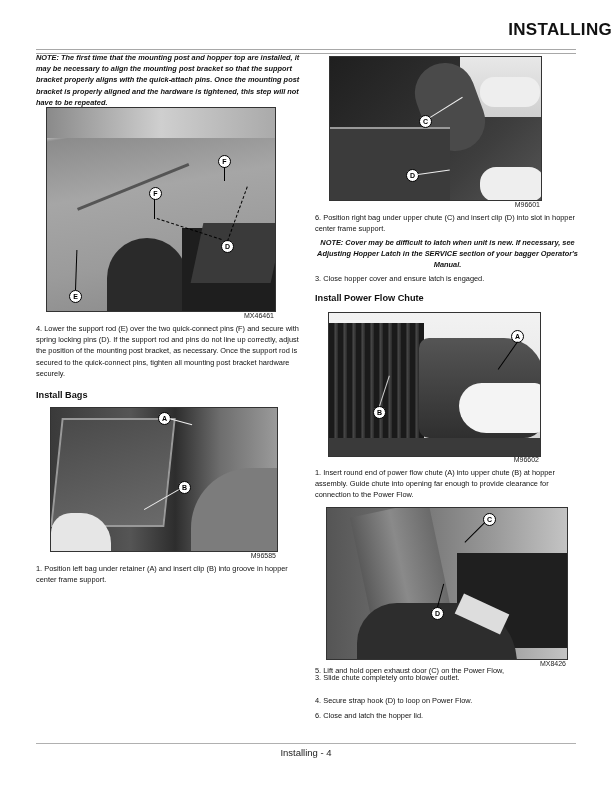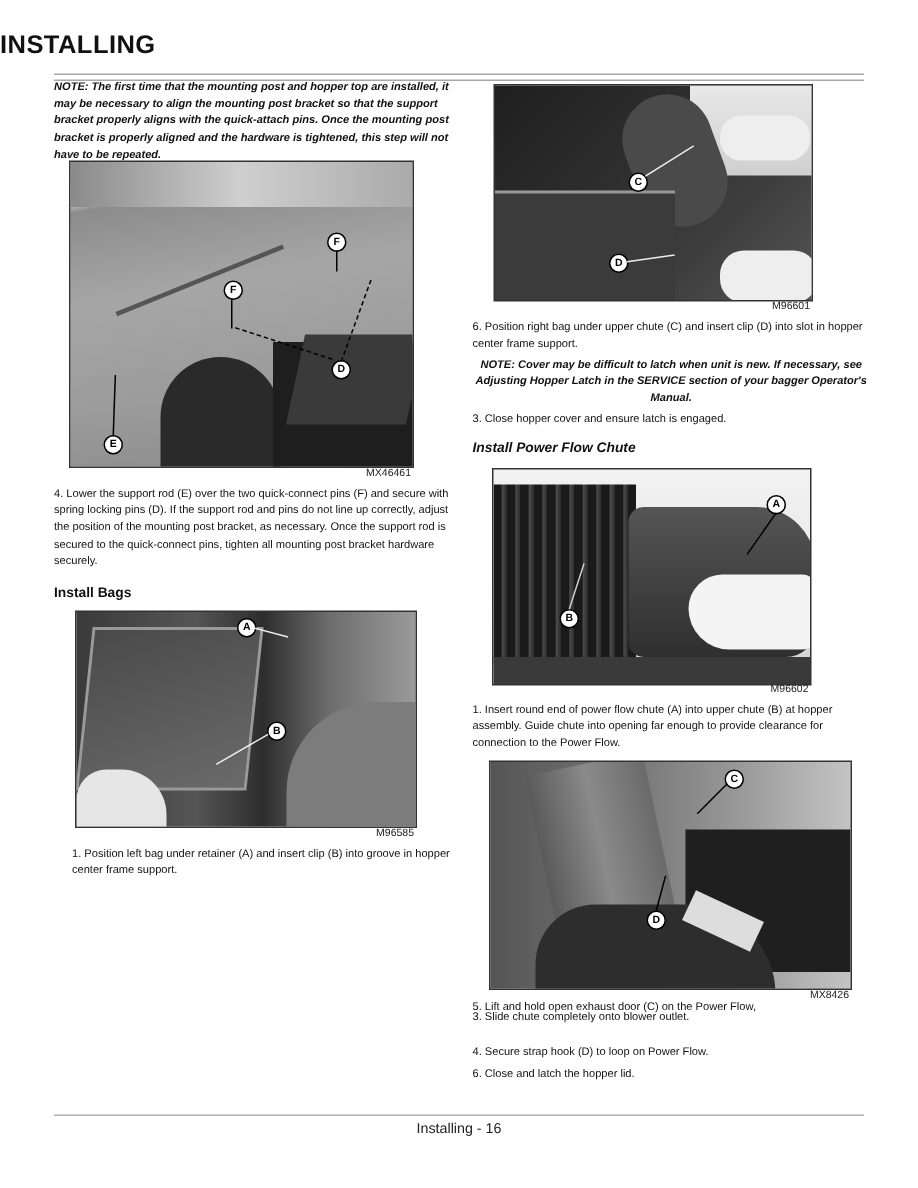--- a/index.html
+++ b/index.html
@@ -2,21 +2,21 @@
 <html><head>
   <meta charset="utf-8">
   <style>
     html, body { margin: 0; padding: 0; background: #ffffff; }
     body {
       width: 612px; height: 792px; position: relative; overflow: hidden;
       font-family: "Liberation Sans", sans-serif; color: #111;
     }
     .page-title {
       position: absolute; left: 0; width: 612px; top: 20px;
-      text-align: left; font-weight: bold; font-size: 17px; letter-spacing: 0.3px;
+      text-align: right; font-weight: bold; font-size: 17px; letter-spacing: 0.3px;
     }
     .rule-top-1 { position: absolute; left: 36px; width: 540px; top: 49px; height: 1px; background: #a8a8a8; }
     .rule-top-2 { position: absolute; left: 36px; width: 540px; top: 53px; height: 1px; background: #a8a8a8; }
     .rule-bottom { position: absolute; left: 36px; width: 540px; top: 743px; height: 1px; background: #b0b0b0; }
     .footer {
       position: absolute; left: 0; width: 612px; top: 747px; text-align: center; font-size: 9.5px; color: #222;
     }
     .txt { position: absolute; font-size: 7.4px; line-height: 11.2px; color: #111; }
     .note { font-style: italic; font-weight: bold; }
     .h2 { position: absolute; font-size: 9.2px; font-weight: bold; color: #111; }
@@ -69,41 +69,41 @@
   <div style="position:absolute; left:5px; top:10px; width:110px; height:105px; background:linear-gradient(160deg,#4a4a4a,#6a6a6a); border:2px solid #999; transform:skewX(-6deg);"></div>
   <div style="position:absolute; left:140px; top:60px; width:90px; height:85px; background:#7c7c7c; border-radius:60px 0 0 0;"></div>
   <div style="position:absolute; left:0px; top:105px; width:60px; height:40px; background:#e6e6e6; border-radius:20px 30px 0 0;"></div>
   <div class="callout" style="left:107px; top:4px;">A</div>
   <div class="callout" style="left:127px; top:73px;">B</div>
   <div class="leader" style="left:118px; top:10px; width:24px; transform:rotate(15deg); border-color:#eee;"></div>
   <div class="leader" style="left:128px; top:82px; width:40px; transform:rotate(150deg); border-color:#eee;"></div>
 </div>
 <div class="figid" style="left:200px; top:552px; width:76px;">M96585</div>
 
-<div class="txt" style="left:36px; top:563px; width:272px;margin-left:12px;">1. Position left bag under retainer (A) and insert clip (B) into groove in hopper center frame support.</div>
+<div class="txt" style="left:36px; top:563px; width:272px;">1. Position left bag under retainer (A) and insert clip (B) into groove in hopper center frame support.</div>
 
 <div class="fig" style="left:329px; top:56px; width:211px; height:143px;
      background: linear-gradient(135deg, #1f1f1f 0%, #2e2e2e 40%, #3e3e3e 70%, #555 100%);">
   <div style="position:absolute; left:130px; top:0; width:85px; height:60px; background:linear-gradient(180deg,#e8e8e8,#cfcfcf);"></div>
   <div style="position:absolute; left:90px; top:5px; width:60px; height:90px; background:#4a4a4a; border-radius:30px; transform:rotate(-20deg);"></div>
   <div style="position:absolute; left:150px; top:20px; width:60px; height:30px; background:#eee; border-radius:14px;"></div>
   <div style="position:absolute; left:150px; top:110px; width:65px; height:35px; background:#eee; border-radius:16px;"></div>
   <div style="position:absolute; left:0; top:70px; width:120px; height:75px; background:#3b3b3b; border-top:2px solid #999;"></div>
   <div class="callout" style="left:89px; top:58px;">C</div>
   <div class="callout" style="left:76px; top:112px;">D</div>
   <div class="leader" style="left:100px; top:60px; width:38px; transform:rotate(-32deg); border-color:#eee;"></div>
   <div class="leader" style="left:88px; top:117px; width:32px; transform:rotate(-8deg); border-color:#eee;"></div>
 </div>
 <div class="figid" style="left:470px; top:201px; width:70px;">M96601</div>
 
 <div class="txt" style="left:315px; top:212px; width:265px;">6. Position right bag under upper chute (C) and insert clip (D) into slot in hopper center frame support.</div>
 <div class="txt note" style="left:315px; top:237px; width:265px;text-align:center;">NOTE: Cover may be difficult to latch when unit is new. If necessary, see Adjusting Hopper Latch in the SERVICE section of your bagger Operator's Manual.</div>
 <div class="txt" style="left:315px; top:273px; width:265px;">3. Close hopper cover and ensure latch is engaged.</div>
 
-<div class="h2" style="left:315px; top:293px;font-style:italic;">Install Power Flow Chute</div>
+<div class="h2" style="left:315px; top:293px;">Install Power Flow Chute</div>
 
 <div class="fig" style="left:328px; top:312px; width:211px; height:143px;
      background: linear-gradient(180deg, #f2f2f2 0%, #e6e6e6 60%, #cfcfcf 100%);">
   <div style="position:absolute; left:0; top:10px; width:95px; height:120px; background:repeating-linear-gradient(90deg,#1a1a1a 0px,#1a1a1a 5px,#4a4a4a 6px,#2a2a2a 9px);"></div>
   <div style="position:absolute; left:90px; top:25px; width:125px; height:100px; background:linear-gradient(180deg,#555,#2f2f2f); border-radius:10px 40px 20px 10px;"></div>
   <div style="position:absolute; left:130px; top:70px; width:85px; height:50px; background:#f4f4f4; border-radius:25px 10px 10px 30px;"></div>
   <div style="position:absolute; left:0; top:125px; width:211px; height:18px; background:#3a3a3a;"></div>
   <div class="callout" style="left:182px; top:17px;">A</div>
   <div class="callout" style="left:44px; top:93px;">B</div>
   <div class="leader" style="left:189px; top:29px; width:34px; transform:rotate(125deg);"></div>
@@ -125,13 +125,13 @@
   <div class="leader" style="left:110px; top:99px; width:24px; transform:rotate(-75deg);"></div>
 </div>
 <div class="figid" style="left:490px; top:660px; width:76px;">MX8426</div>
 
 <div class="txt" style="left:315px; top:665px; width:265px;">5. Lift and hold open exhaust door (C) on the Power Flow,</div>
 <div class="txt" style="left:315px; top:672px; width:265px;">3. Slide chute completely onto blower outlet.</div>
 <div class="txt" style="left:315px; top:695px; width:265px;">4. Secure strap hook (D) to loop on Power Flow.</div>
 <div class="txt" style="left:315px; top:710px; width:265px;">6. Close and latch the hopper lid.</div>
 
 <div class="rule-bottom"></div>
-<div class="footer">Installing - 16</div>
+<div class="footer">Installing - 4</div>
 
 </body></html>

